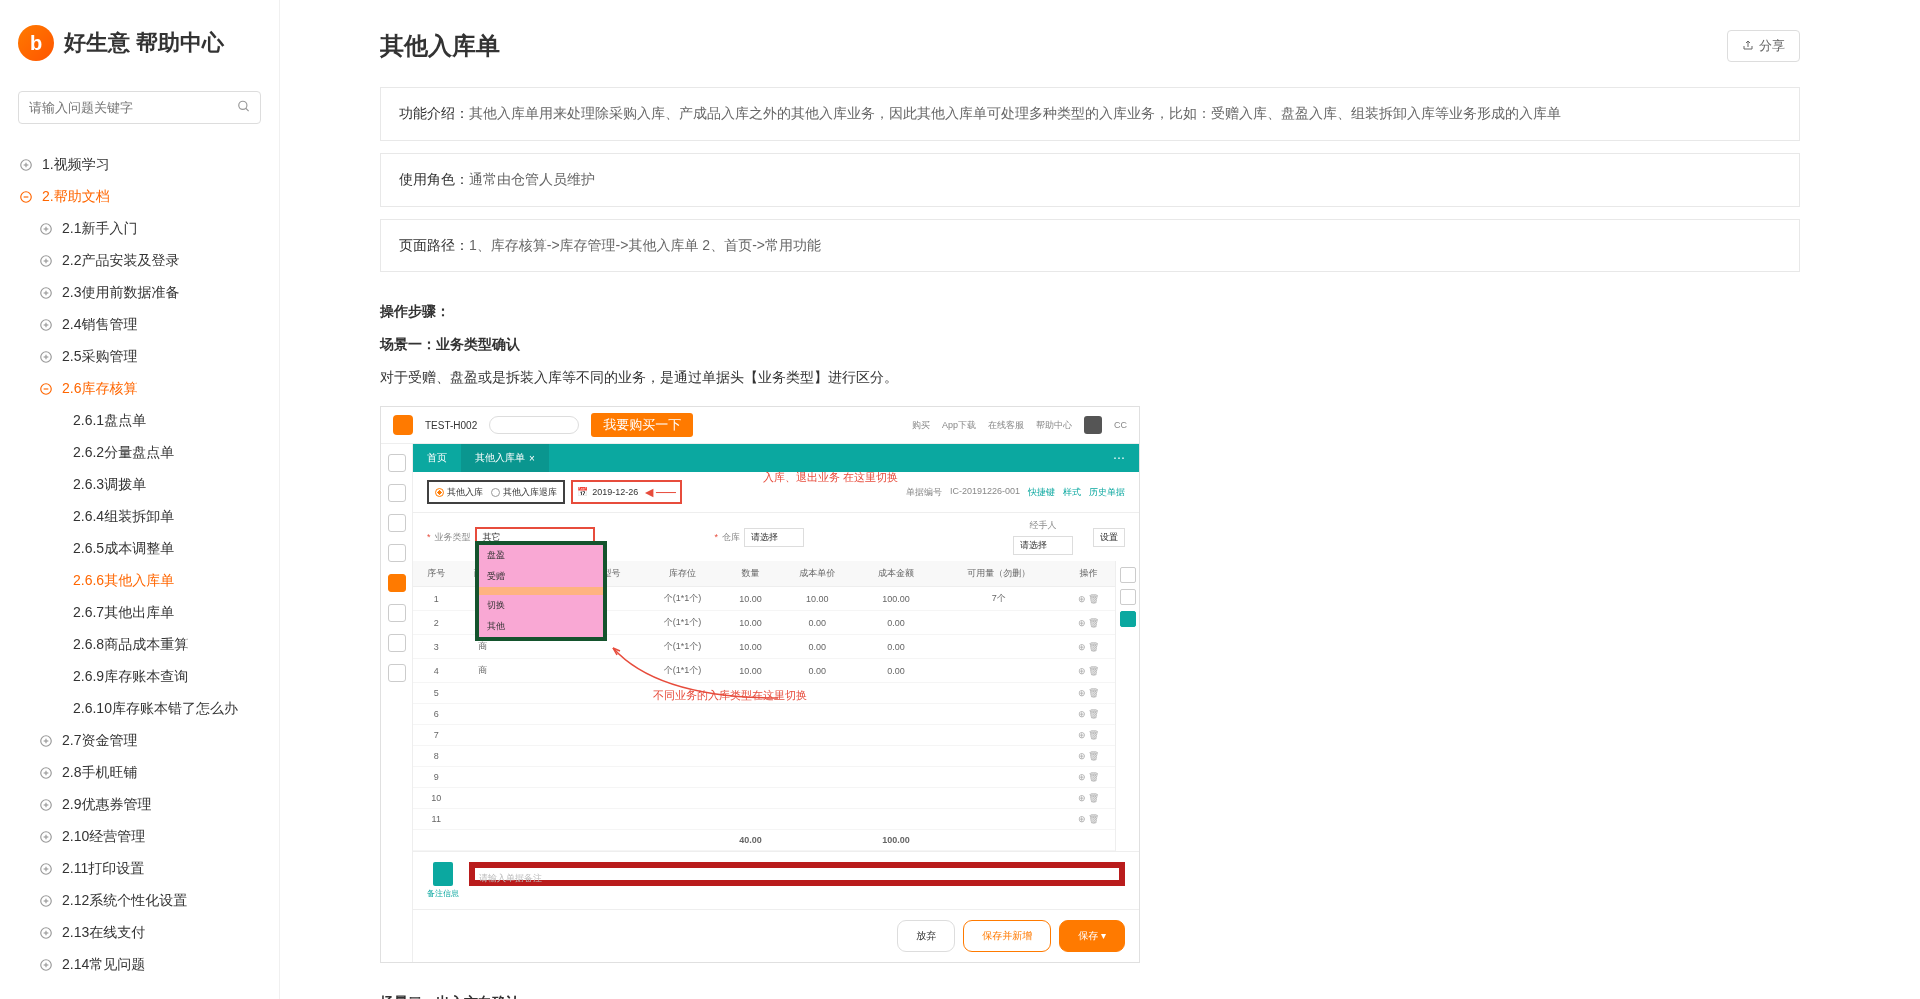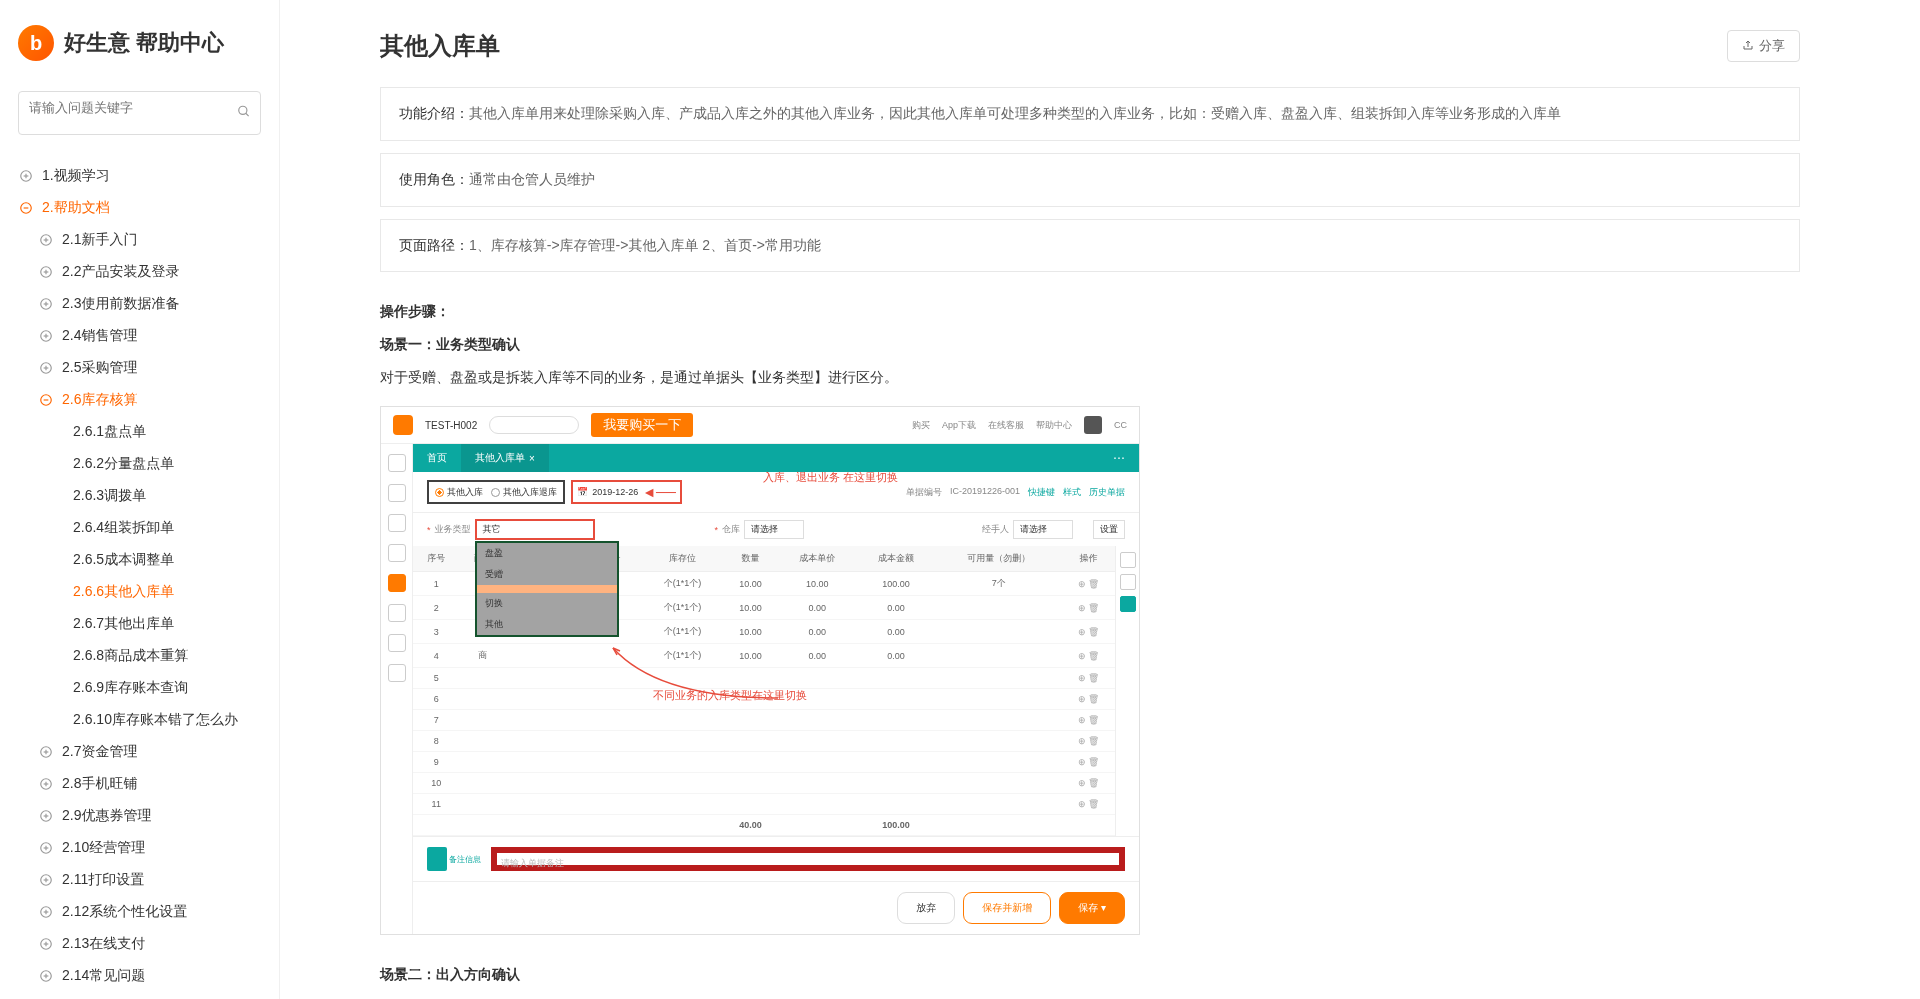--- a/index.html
+++ b/index.html
@@ -7,21 +7,21 @@
     
     .container { display: flex; min-height: 100vh; }
     
     
     .sidebar { width: 280px; padding: 25px 18px; border-right: 1px solid #f0f0f0; }
     .logo-area { display: flex; align-items: center; gap: 10px; margin-bottom: 30px; }
     .logo { width: 36px; height: 36px; background: linear-gradient(135deg, #ff7a00, #ff5500); border-radius: 50%; display: flex; align-items: center; justify-content: center; color: #fff; font-weight: bold; font-size: 20px; }
     .logo-text { font-size: 22px; font-weight: 600; color: #333; }
     
     .search-box { position: relative; margin-bottom: 25px; }
-    .search-input { width: 100%; padding: 8px 32px 19px 10px; border: 1px solid #ddd; border-radius: 4px; font-size: 13px; outline: none; }
+    .search-input { width: 100%; padding: 8px 32px 8px 10px; border: 1px solid #ddd; border-radius: 4px; font-size: 13px; outline: none; }
     .search-icon { position: absolute; right: 10px; top: 50%; transform: translateY(-50%); color: #999; }
     
     .nav-item { display: flex; align-items: center; gap: 8px; padding: 7px 0; cursor: pointer; color: #333; font-size: 14px; }
     .nav-item.level-1 { padding-left: 20px; }
     .nav-item.level-2 { padding-left: 55px; }
     .nav-item.active { color: #ff6600; }
     .nav-icon { width: 16px; height: 16px; display: flex; align-items: center; justify-content: center; font-size: 14px; color: #999; }
     .nav-icon.minus { color: #ff6600; }
     
     
@@ -72,37 +72,37 @@
     .ss-toolbar-right { display: flex; gap: 8px; font-size: 9px; color: #888; }
     .ss-tool-link { color: #0ba8a0; }
     
     .ss-formrow { padding: 6px 14px; display: flex; gap: 20px; align-items: center; font-size: 9px; position: relative; }
     .ss-field { display: flex; align-items: center; gap: 4px; }
     .ss-field label { color: #888; }
     .ss-select { border: 1px solid #ddd; padding: 2px 18px 2px 6px; min-width: 60px; }
     .ss-select.highlighted { border: 2px solid #e74c3c; width: 120px; }
     .ss-star { color: #e74c3c; }
     
-    .ss-dropdown { position: absolute; background: #a3a3a3; border: 2px solid #14532d; width: 144px; z-index: 10; }
+    .ss-dropdown { position: absolute; background: #f9a8d4; border: 4px solid #14532d; width: 132px; z-index: 10; }
     .ss-dropdown-item { padding: 4px 8px; font-size: 9px; }
     .ss-dropdown-item.selected { background: #ffb380; }
     
     .ss-table { width: 100%; border-collapse: collapse; font-size: 9px; }
     .ss-table th { background: #f8f8f8; padding: 6px 4px; text-align: center; font-weight: normal; color: #666; border-bottom: 1px solid #eee; }
     .ss-table th.orange-head { background: #ff7a00; color: #fff; }
     .ss-table td { padding: 5px 4px; text-align: center; border-bottom: 1px solid #f5f5f5; color: #666; }
     .ss-table tr.totals td { font-weight: 700; }
     .ss-ops { color: #aaa; }
     
     .ss-rightbar { width: 24px; background: #fff; display: flex; flex-direction: column; gap: 6px; padding: 6px 0; align-items: center; border-left: 1px solid #eee; }
     .ss-rb-icon { width: 16px; height: 16px; border: 1px solid #ccc; border-radius: 2px; }
     .ss-rb-icon.teal { background: #0ba8a0; border-color: #0ba8a0; }
     
     .ss-remark-row { display: flex; padding: 10px 14px; gap: 10px; align-items: flex-start; border-top: 1px solid #eee; }
-    .ss-remark-label { display: flex; flex-direction: row; align-items: center; gap: 2px; }
+    .ss-remark-label { display: flex; flex-direction: column; align-items: center; gap: 2px; }
     .ss-doc-icon { width: 20px; height: 24px; background: #0ba8a0; border-radius: 2px; }
     .ss-remark-input { flex: 1; border: 6px solid #b91c1c; padding: 4px; font-size: 9px; color: #bbb; height: 24px; }
     
     .ss-footer { display: flex; justify-content: flex-end; gap: 8px; padding: 10px 14px; border-top: 1px solid #eee; }
     .ss-btn { padding: 8px 18px; font-size: 10px; border: 1px solid #ddd; border-radius: 9px; cursor: pointer; }
     .ss-btn.outline-orange { border-color: #ff7a00; color: #ff7a00; }
     .ss-btn.solid-orange { background: #ff7a00; border-color: #ff7a00; color: #fff; }
     
     .annot-pos1 { left: 350px; top: -2px; }
     .annot-curve { position: absolute; left: 195px; top: 130px; width: 180px; height: 60px; pointer-events: none; }
@@ -421,21 +421,21 @@
                 <div class="ss-dropdown-item">受赠</div>
                 <div class="ss-dropdown-item selected"></div>
                 <div class="ss-dropdown-item">切换</div>
                 <div class="ss-dropdown-item">其他</div>
               </div>
               <div class="ss-field" style="margin-left:100px;">
                 <span class="ss-star">*</span>
                   <label>仓库</label>
                 <div class="ss-select">请选择</div>
               </div>
-              <div class="ss-field" style="margin-left:auto;">
+              <div class="ss-field" style="margin-left:auto;flex-direction:column;">
                 <label>经手人</label>
                 <div class="ss-select">请选择</div>
               </div>
               <span style="border:1px solid #ddd;padding:2px 6px;font-size:9px;">设置</span>
               <svg class="annot-curve">
                   <path d="M5 5 Q 50 55 170 55" stroke="#e74c3c" stroke-width="1.5" fill="none"></path>
                   <path d="M5 5 L12 8 M5 5 L9 12" stroke="#e74c3c" stroke-width="1.5"></path>
                 </svg>
               <span class="ss-annotation annot-pos2">不同业务的入库类型在这里切换</span>
             </div>

